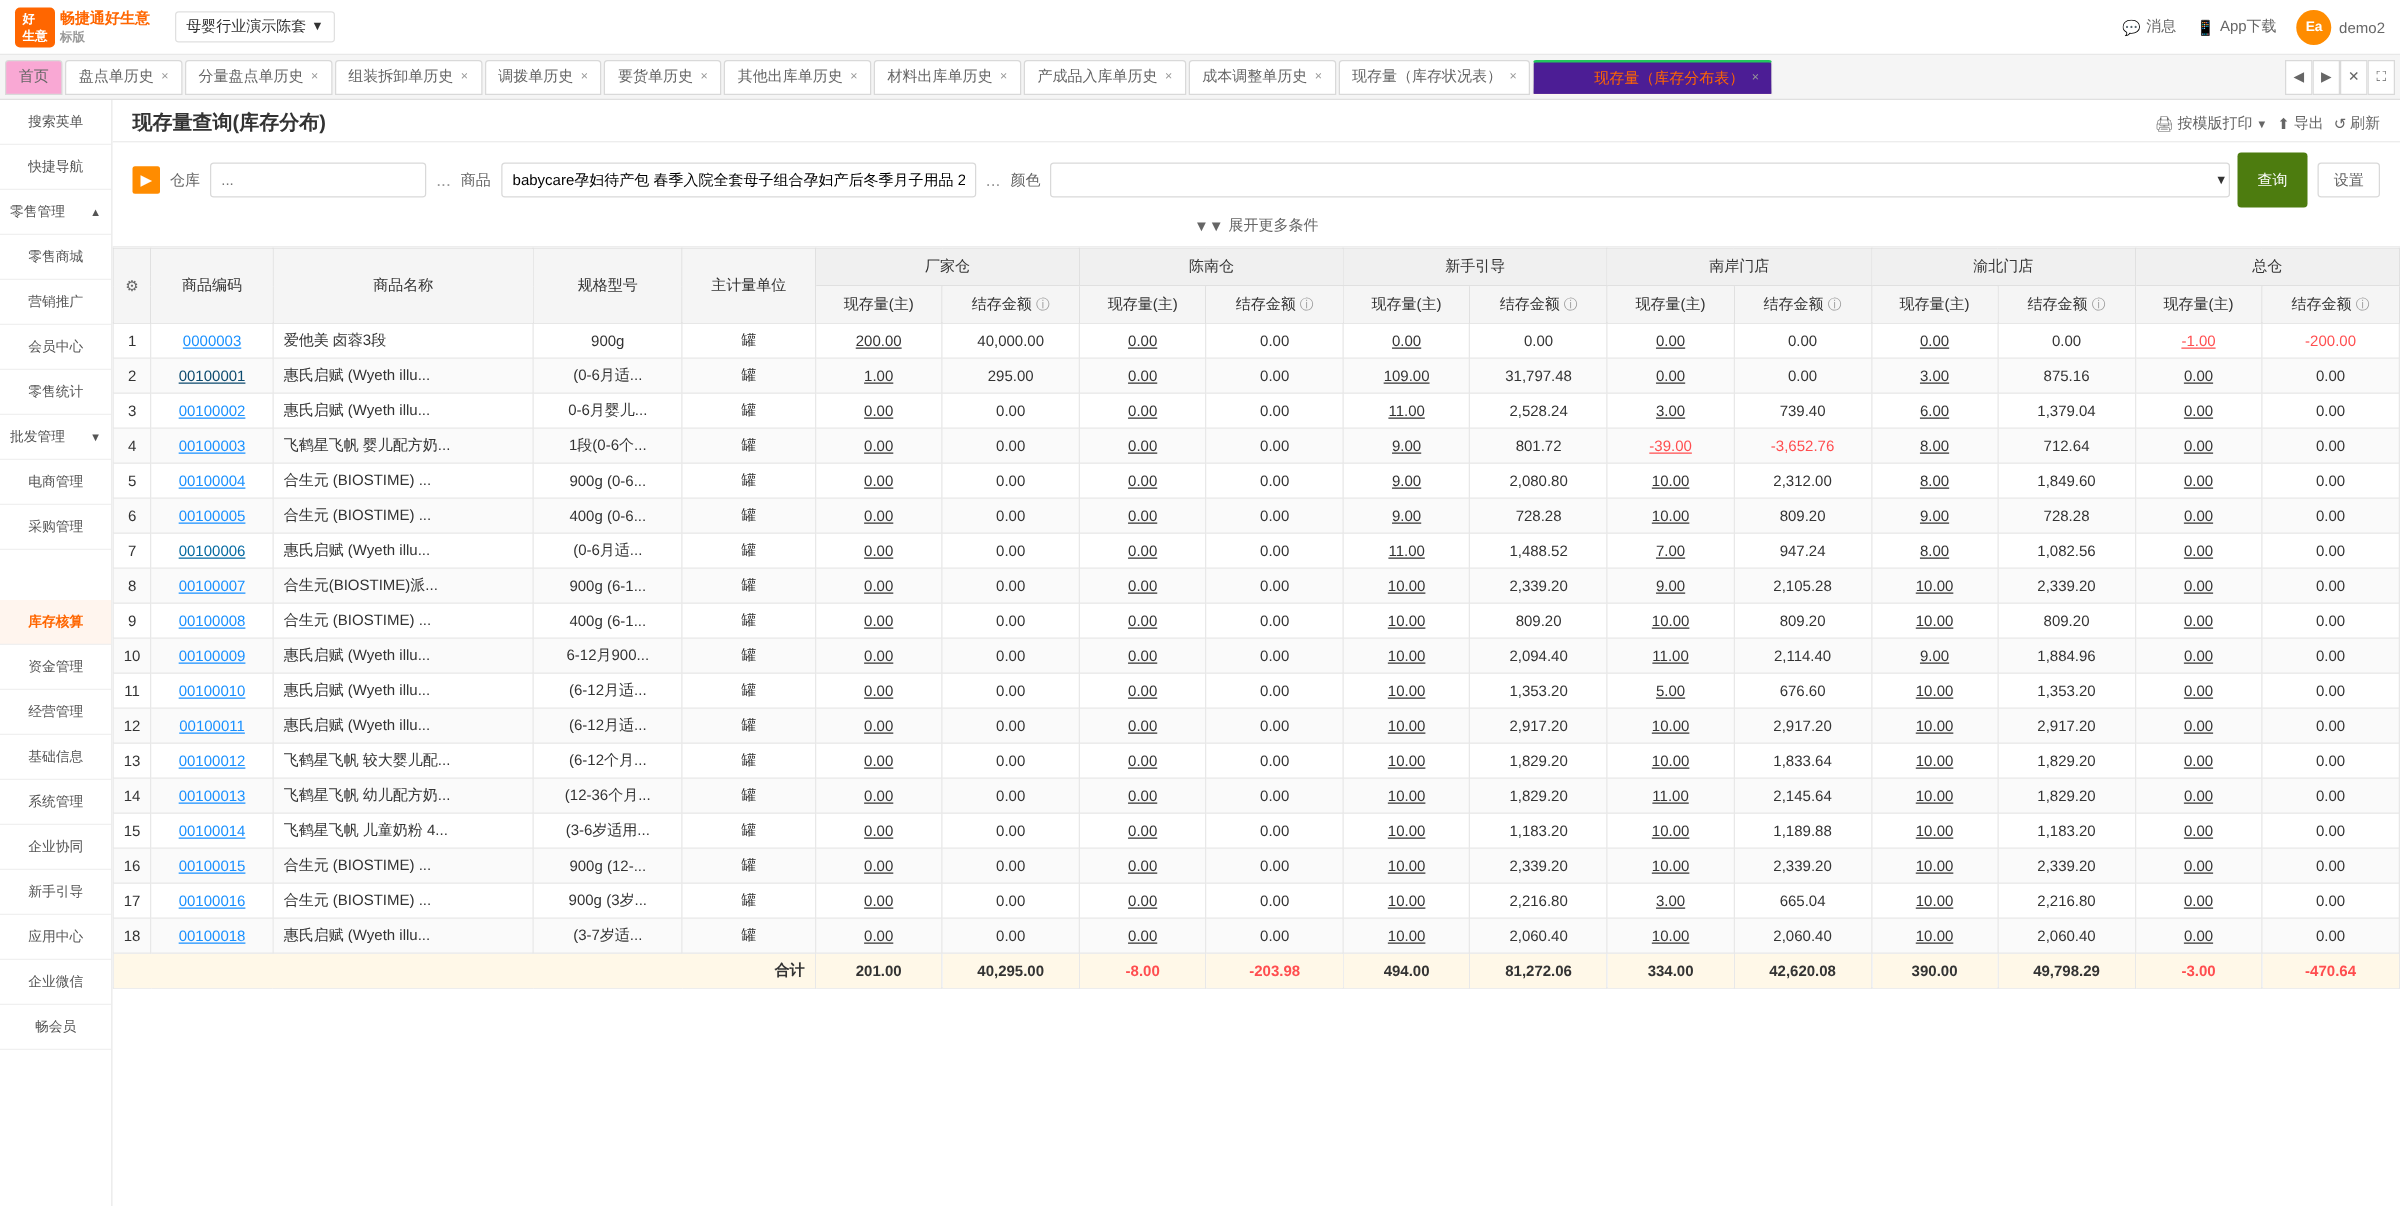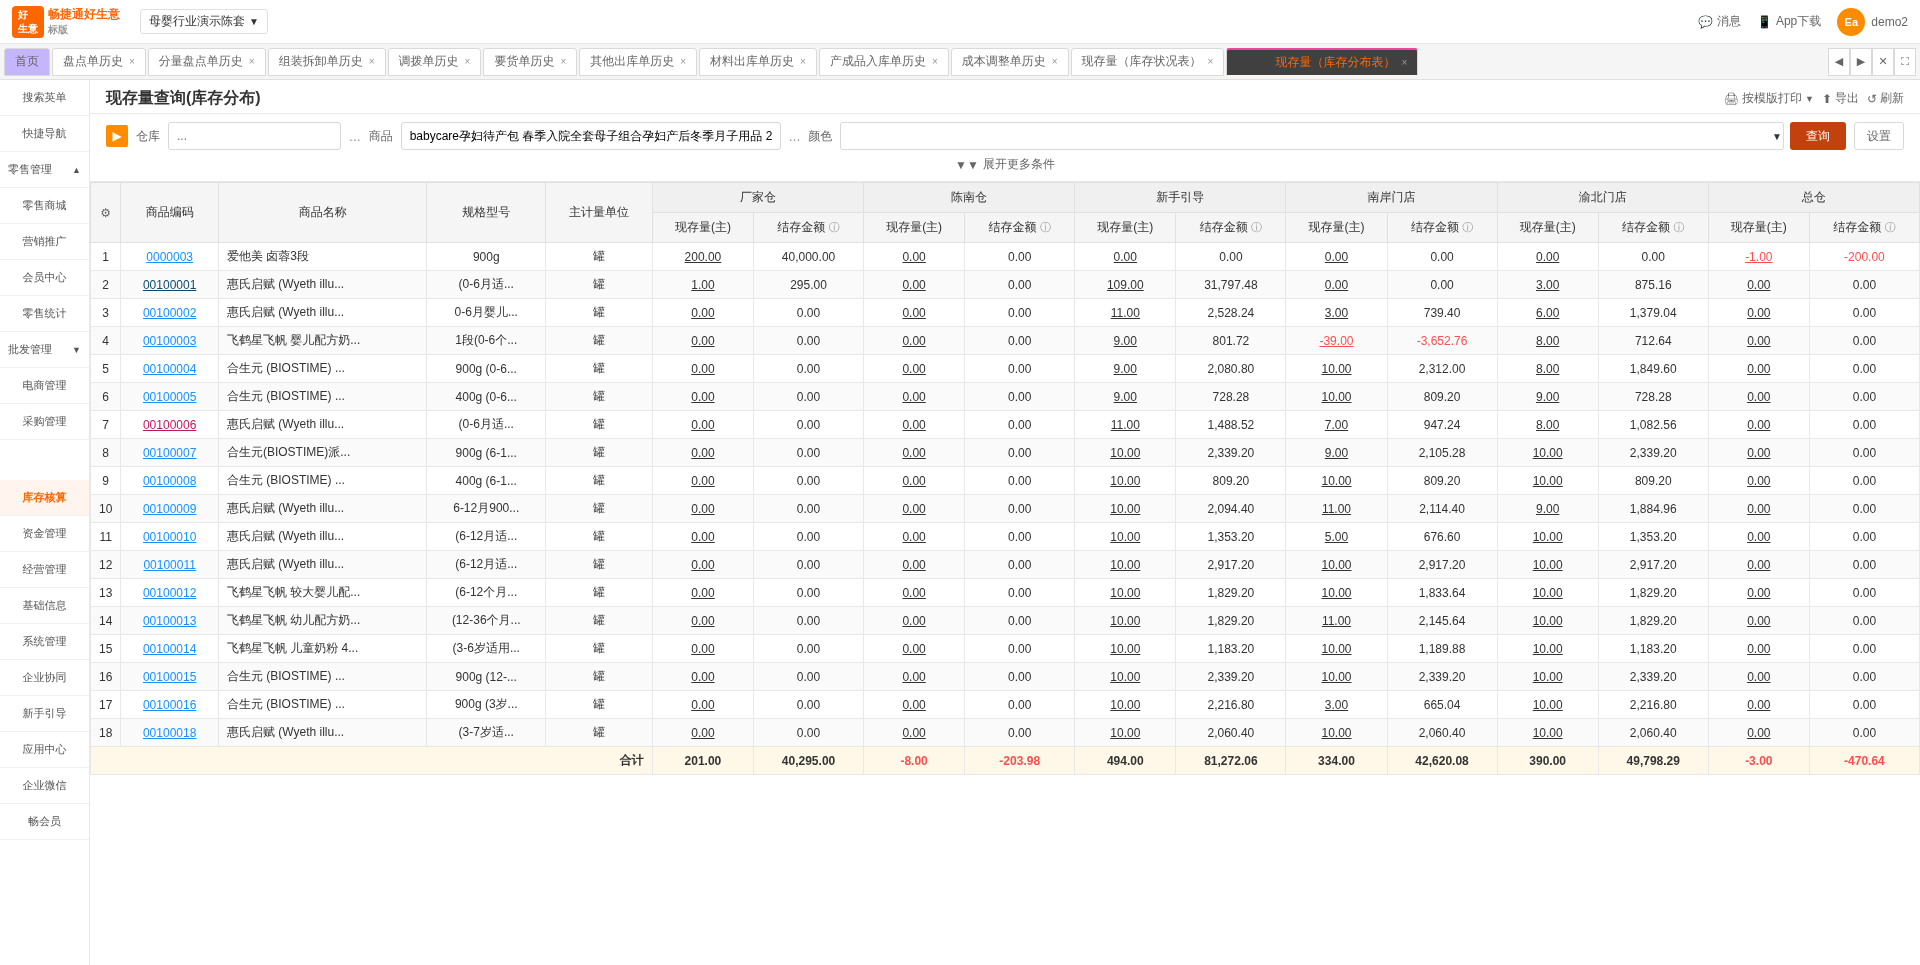--- a/index.html
+++ b/index.html
@@ -10,24 +10,24 @@
     .top-bar-left { display: flex; align-items: center; gap: 8px; }
     .logo-area { display: flex; align-items: center; gap: 4px; font-size: 13px; font-weight: bold; color: #ff6600; }
     .logo-icon { width: 32px; height: 32px; background: #ff6600; border-radius: 4px; display: flex; align-items: center; justify-content: center; color: white; font-size: 10px; }
     .top-bar-right { display: flex; align-items: center; gap: 16px; font-size: 12px; color: #666; }
     .top-bar-right span { display: flex; align-items: center; gap: 4px; cursor: pointer; }
     .avatar { width: 28px; height: 28px; border-radius: 50%; background: #ff8c00; display: flex; align-items: center; justify-content: center; color: white; font-size: 11px; font-weight: bold; }
 
     
     .tab-bar { background: #f5f5f5; height: 36px; display: flex; align-items: center; padding: 0 4px; border-bottom: 1px solid #e0e0e0; overflow: hidden; position: relative; }
     .tab { display: flex; align-items: center; padding: 0 10px; height: 28px; background: #fff; border: 1px solid #d9d9d9; border-radius: 3px 3px 0 0; margin-right: 2px; cursor: pointer; white-space: nowrap; font-size: 12px; color: #666; gap: 4px; }
-    .tab.active { background: #404040; border-bottom-color: #fff5ee; color: #ff6600; border-top: 2px solid #ec4899; padding-left: 48px; }
+    .tab.active { background: #4c1d95; border-bottom-color: #fff5ee; color: #ff6600; border-top: 2px solid #22c55e; padding-left: 48px; }
     .tab .close-x { font-size: 10px; color: #999; cursor: pointer; margin-left: 2px; }
     .tab-nav-btn { width: 22px; height: 28px; display: flex; align-items: center; justify-content: center; background: #fff; border: 1px solid #d9d9d9; cursor: pointer; font-size: 11px; color: #666; }
-    .home-tab { background: #c4b5fd; border: 1px solid #d9d9d9; }
+    .home-tab { background: #f9a8d4; border: 1px solid #d9d9d9; }
 
     
     .main-layout { display: flex; height: calc(965px - 44px - 36px); }
 
     
     .sidebar { width: 90px; background: #fff; border-right: 1px solid #e8e8e8; display: flex; flex-direction: column; overflow-y: auto; }
     .sidebar-item { padding: 10px 4px; text-align: center; cursor: pointer; font-size: 11px; color: #555; border-bottom: 1px solid #f0f0f0; }
     .sidebar-item.active { background: #fff5ee; color: #ff6600; font-weight: bold; margin-top: 40px; }
     .sidebar-item.has-arrow { display: flex; justify-content: space-between; align-items: center; padding: 10px 8px; }
     .sidebar-item .arrow { font-size: 9px; }
@@ -40,21 +40,21 @@
     .page-title { font-size: 16px; font-weight: bold; color: #333; }
     .page-actions { display: flex; align-items: center; gap: 8px; font-size: 12px; color: #666; }
     .page-actions span { display: flex; align-items: center; gap: 3px; cursor: pointer; }
 
     
     .filter-area { background: #fff; padding: 8px 16px; border-bottom: 1px solid #e8e8e8; display: flex; flex-direction: column; gap: 6px; }
     .filter-row { display: flex; align-items: center; gap: 8px; flex-wrap: wrap; }
     .filter-label { color: #666; white-space: nowrap; font-size: 12px; }
     .filter-input { border: 1px solid #d9d9d9; border-radius: 3px; padding: 3px 8px; font-size: 12px; height: 28px; min-width: 120px; }
     .filter-input-wide { min-width: 400px; }
-    .btn-orange { background: #c2410c; color: white; border: none; padding: 5px 16px; border-radius: 3px; cursor: pointer; font-size: 12px; height: 28px; }
+    .btn-orange { background: #4d7c0f; color: white; border: none; padding: 5px 16px; border-radius: 3px; cursor: pointer; font-size: 12px; height: 44px; }
     .btn-white { background: #fff; color: #666; border: 1px solid #d9d9d9; padding: 5px 12px; border-radius: 3px; cursor: pointer; font-size: 12px; height: 28px; }
     .expand-btn { display: flex; align-items: center; gap: 4px; color: #666; cursor: pointer; font-size: 12px; }
     .orange-arrow { width: 22px; height: 22px; background: #ff8c00; border-radius: 2px; display: flex; align-items: center; justify-content: center; color: white; font-size: 12px; cursor: pointer; }
     .dots-btn { color: #999; cursor: pointer; font-size: 14px; }
 
     
     .table-container { flex: 1; overflow: auto; background: #fff; margin: 0; }
     table { border-collapse: collapse; width: 100%; font-size: 12px; }
     thead tr th { background: #f5f5f5; border: 1px solid #e0e0e0; padding: 6px 8px; text-align: center; white-space: nowrap; font-weight: normal; color: #333; position: sticky; top: 0; z-index: 2; }
     tbody tr td { border: 1px solid #e8e8e8; padding: 5px 8px; text-align: center; white-space: nowrap; }
@@ -373,21 +373,21 @@
     <td>728.28</td>
     <td class="underline ">10.00</td>
     <td class="">809.20</td>
     <td class="underline">9.00</td>
     <td>728.28</td>
     <td class="underline ">0.00</td>
     <td class="">0.00</td>
   </tr>
             <tr>
     <td>7</td>
-    <td class="underline" style="color:#be185d;">00100006</td>
+    <td class="underline" style="color:#0369a1;">00100006</td>
     <td style="text-align:left;max-width:160px;overflow:hidden;text-overflow:ellipsis;">惠氏启赋 (Wyeth illu...</td>
     <td>(0-6月适...</td>
     <td>罐</td>
     <td class="underline">0.00</td>
     <td>0.00</td>
     <td class="underline">0.00</td>
     <td>0.00</td>
     <td class="underline">11.00</td>
     <td>1,488.52</td>
     <td class="underline ">7.00</td>

